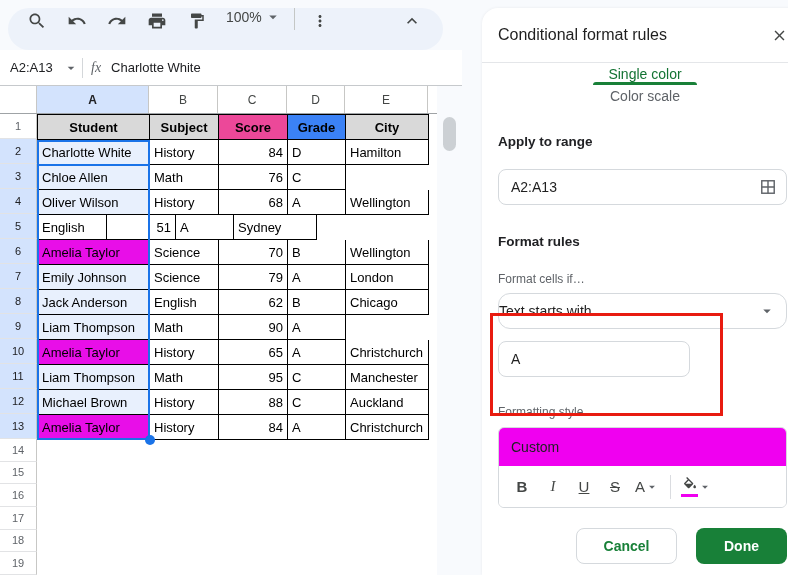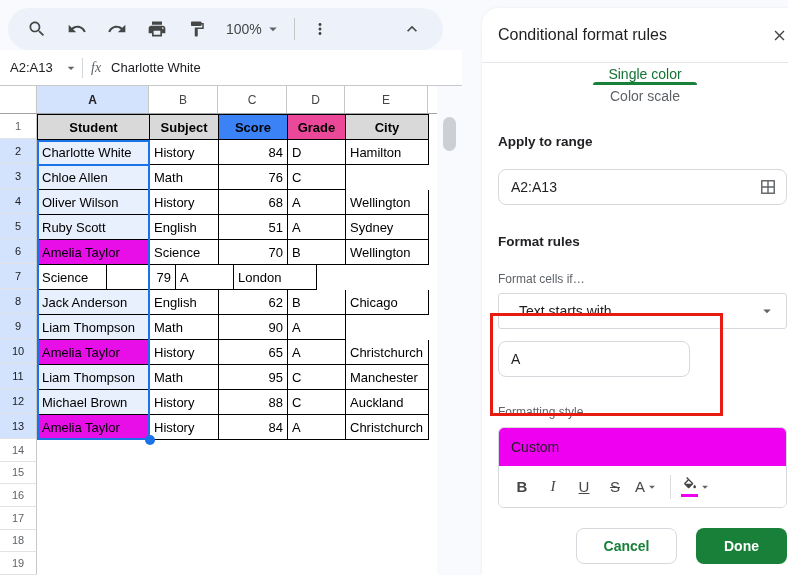--- a/index.html
+++ b/index.html
@@ -3,21 +3,21 @@
 <meta charset="utf-8">
 <style>
   * { margin:0; padding:0; box-sizing:border-box; }
   html,body { width:788px; height:575px; overflow:hidden; }
   body { background:#f8fafd; font-family:"Liberation Sans","DejaVu Sans",sans-serif; color:#202124; position:relative; }
   svg { display:block; }
 
   
   #left { position:absolute; left:0; top:0; width:462px; height:575px; }
 
-  .toolbar { position:absolute; left:8px; top:8px; width:435px; height:42px; background:#edf2fa; border-radius:21px; display:flex; align-items:center; padding:0 18px 0 16px; }
+  .toolbar { position:absolute; left:8px; top:8px; width:435px; height:42px; background:#edf2fa; border-radius:21px; display:flex; align-items:flex-start; padding:0 18px 0 16px; }
   .tb-btn { width:26px; height:26px; display:flex; align-items:center; justify-content:center; margin-right:14px; border-radius:50%; cursor:pointer; }
   .tb-btn svg { fill:#444746; }
   .zoom-ctl { display:flex; align-items:center; margin:0 6px 0 2px; color:#444746; font-size:14px; cursor:pointer; }
   .zoom-ctl .car { margin-left:2px; }
   .tb-divider { width:1px; height:22px; background:#c4c7c5; margin:0 12px 0 6px; }
   .tb-spacer { flex:1; }
 
   .formula-bar { position:absolute; left:0; top:50px; width:462px; height:36px; background:#fff; border-bottom:1px solid #c6c9cc; display:flex; align-items:center; }
   .name-box { display:flex; align-items:center; padding-left:10px; width:80px; cursor:pointer; }
   .name-box .nb-text { font-size:13px; color:#202124; }
@@ -65,21 +65,21 @@
   .lbl-strong { margin-top:27px; font-size:13.5px; font-weight:600; color:#202124; height:16px; }
   .lbl-strong.second { margin-top:29px; }
   .lbl-small { font-size:12px; color:#5f6368; height:13px; }
   .lbl-if { margin-top:22px; }
   .lbl-style { margin-top:28px; }
 
   .range-box { margin-top:19px; width:289px; height:36px; border:1px solid #d5d9dd; border-radius:8px; display:flex; align-items:center; padding:0 10px 0 12px; cursor:text; }
   .range-box .rb-text { flex:1; font-size:14px; color:#1f1f1f; }
   .grid-icon svg { stroke:#5f6368; }
 
-  .cond-dropdown { margin-top:8px; width:289px; height:36px; border:1px solid #d5d9dd; border-radius:3px; display:flex; align-items:center; padding:0 10px 0 20px; cursor:pointer; }
+  .cond-dropdown { margin-top:8px; width:289px; height:36px; border:1px solid #d5d9dd; border-radius:12px; display:flex; align-items:center; padding:0 10px 0 0; cursor:pointer; }
   .cond-dropdown .dd-text { flex:1; font-size:14px; color:#1f1f1f; }
   .cond-value { margin-top:12px; width:192px; height:36px; border:1px solid #d5d9dd; border-radius:8px; display:flex; align-items:center; padding:0 12px; font-size:14px; color:#1f1f1f; cursor:text; }
 
   .annotation { position:absolute; left:8px; top:179px; width:233px; height:103px; border:3px solid #e81b10; pointer-events:none; z-index:5; }
 
   .style-preview { margin-top:9px; width:289px; border:1px solid #d5d9dd; border-radius:6px; overflow:hidden; }
   .preview-bar { height:38px; background:#f000f0; display:flex; align-items:center; padding:0 12px; font-size:14px; color:#202124; }
   .style-toolbar { height:41px; background:#fff; display:flex; align-items:center; padding:0 12px; }
   .st-btn { min-width:22px; height:26px; display:flex; align-items:center; justify-content:center; font-size:15px; color:#444746; font-weight:500; margin-right:9px; cursor:pointer; }
   .st-b { font-weight:700; }
@@ -194,22 +194,22 @@
         <div class="row-h" style="height: 22.667px;">15</div>
         <div class="row-h" style="height: 22.667px;">16</div>
         <div class="row-h" style="height: 22.667px;">17</div>
         <div class="row-h" style="height: 22.667px;">18</div>
         <div class="row-h" style="height: 22.667px;">19</div>
       </div>
     <div class="data-table">
         <div class="t-row">
           <div class="t-cell head" style="width: 112px; background: rgb(217, 217, 217);">Student</div>
           <div class="t-cell head" style="width: 69px; background: rgb(217, 217, 217);">Subject</div>
-          <div class="t-cell head" style="width: 69px; background: #3b82f6;">Score</div>
-          <div class="t-cell head" style="width: 58px; background: #ec4899; text-align: right;">Grade</div>
+          <div class="t-cell head" style="width: 69px; background: #ec4899;">Score</div>
+          <div class="t-cell head" style="width: 58px; background: #3b82f6; text-align: right;">Grade</div>
           <div class="t-cell head" style="width: 83px; background: rgb(217, 217, 217);">City</div>
         </div>
         <div class="t-row">
           <div class="t-cell" style="width: 112px; background: rgb(232, 240, 253);">Charlotte White</div>
           <div class="t-cell" style="width: 69px;">History</div>
           <div class="t-cell num" style="width: 69px;">84</div>
           <div class="t-cell" style="width: 58px;">D</div>
           <div class="t-cell" style="width: 83px;">Hamilton</div>
         </div>
         <div class="t-row">
@@ -219,34 +219,34 @@
           <div class="t-cell" style="width: 58px;">C</div>
         </div>
         <div class="t-row">
           <div class="t-cell" style="width: 112px; background: rgb(232, 240, 253);">Oliver Wilson</div>
           <div class="t-cell" style="width: 69px;">History</div>
           <div class="t-cell num" style="width: 69px;">68</div>
           <div class="t-cell" style="width: 58px;">A</div>
           <div class="t-cell" style="width: 83px;">Wellington</div>
         </div>
         <div class="t-row">
-          <div class="t-cell" style="width: 112px; background: rgb(232, 240, 253);">Ruby Scott</div>
           <div class="t-cell" style="width: 69px;">English</div>
           <div class="t-cell num" style="width: 69px;">51</div>
           <div class="t-cell" style="width: 58px;">A</div>
           <div class="t-cell" style="width: 83px;">Sydney</div>
         </div>
         <div class="t-row">
           <div class="t-cell" style="width: 112px; background: rgb(232, 14, 232);">Amelia Taylor</div>
           <div class="t-cell" style="width: 69px;">Science</div>
           <div class="t-cell num" style="width: 69px;">70</div>
           <div class="t-cell" style="width: 58px;">B</div>
           <div class="t-cell" style="width: 83px;">Wellington</div>
         </div>
         <div class="t-row">
+          <div class="t-cell" style="width: 112px; background: rgb(232, 240, 253);">Emily Johnson</div>
           <div class="t-cell" style="width: 69px;">Science</div>
           <div class="t-cell num" style="width: 69px; text-align: center;">79</div>
           <div class="t-cell" style="width: 58px;">A</div>
           <div class="t-cell" style="width: 83px;">London</div>
         </div>
         <div class="t-row">
           <div class="t-cell" style="width: 112px; background: rgb(232, 240, 253);">Jack Anderson</div>
           <div class="t-cell" style="width: 69px;">English</div>
           <div class="t-cell num" style="width: 69px;">62</div>
           <div class="t-cell" style="width: 58px;">B</div>

